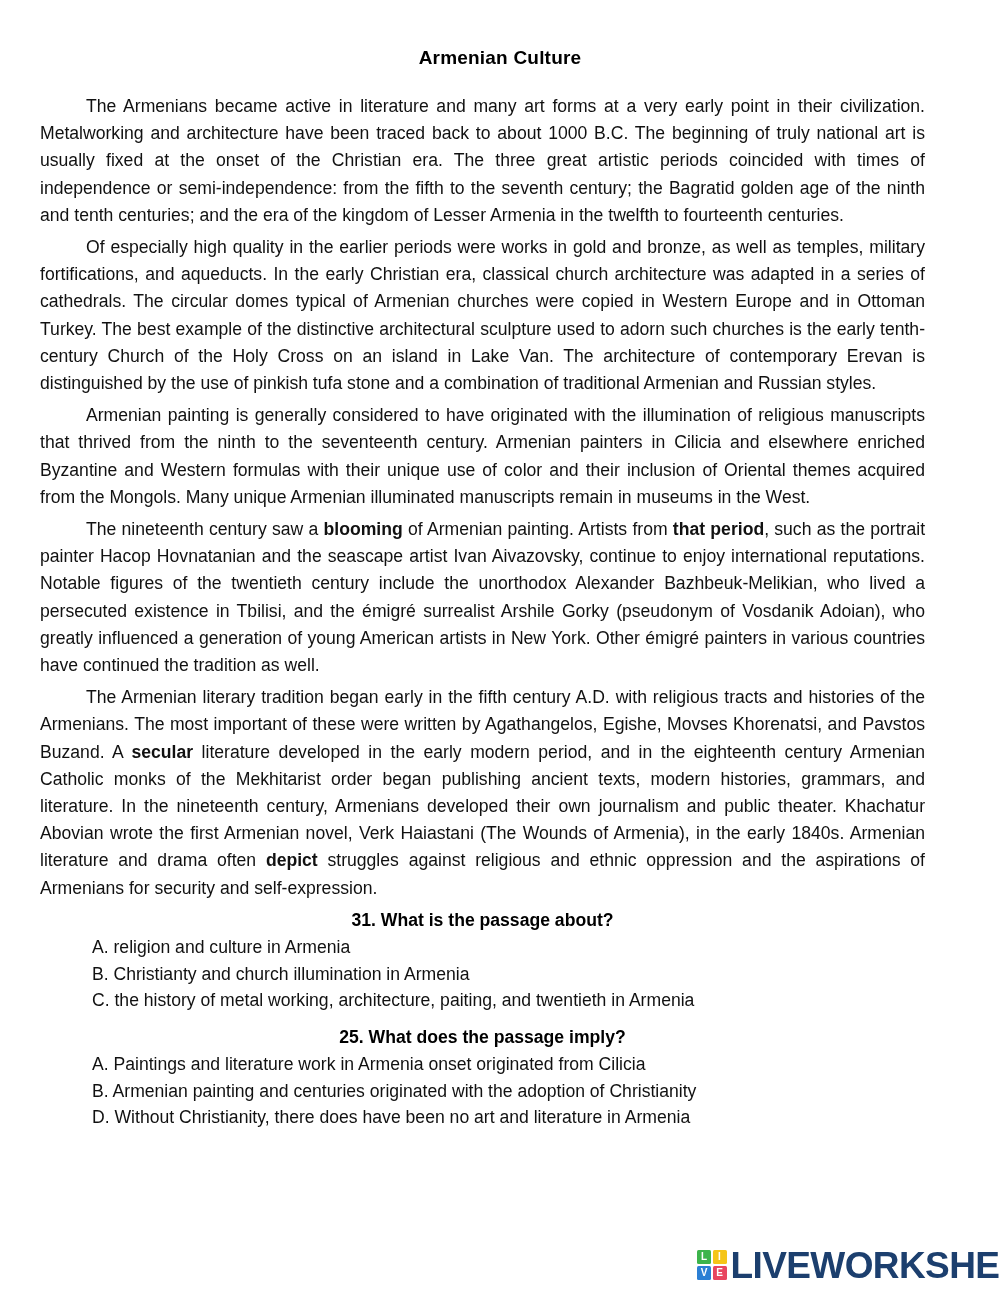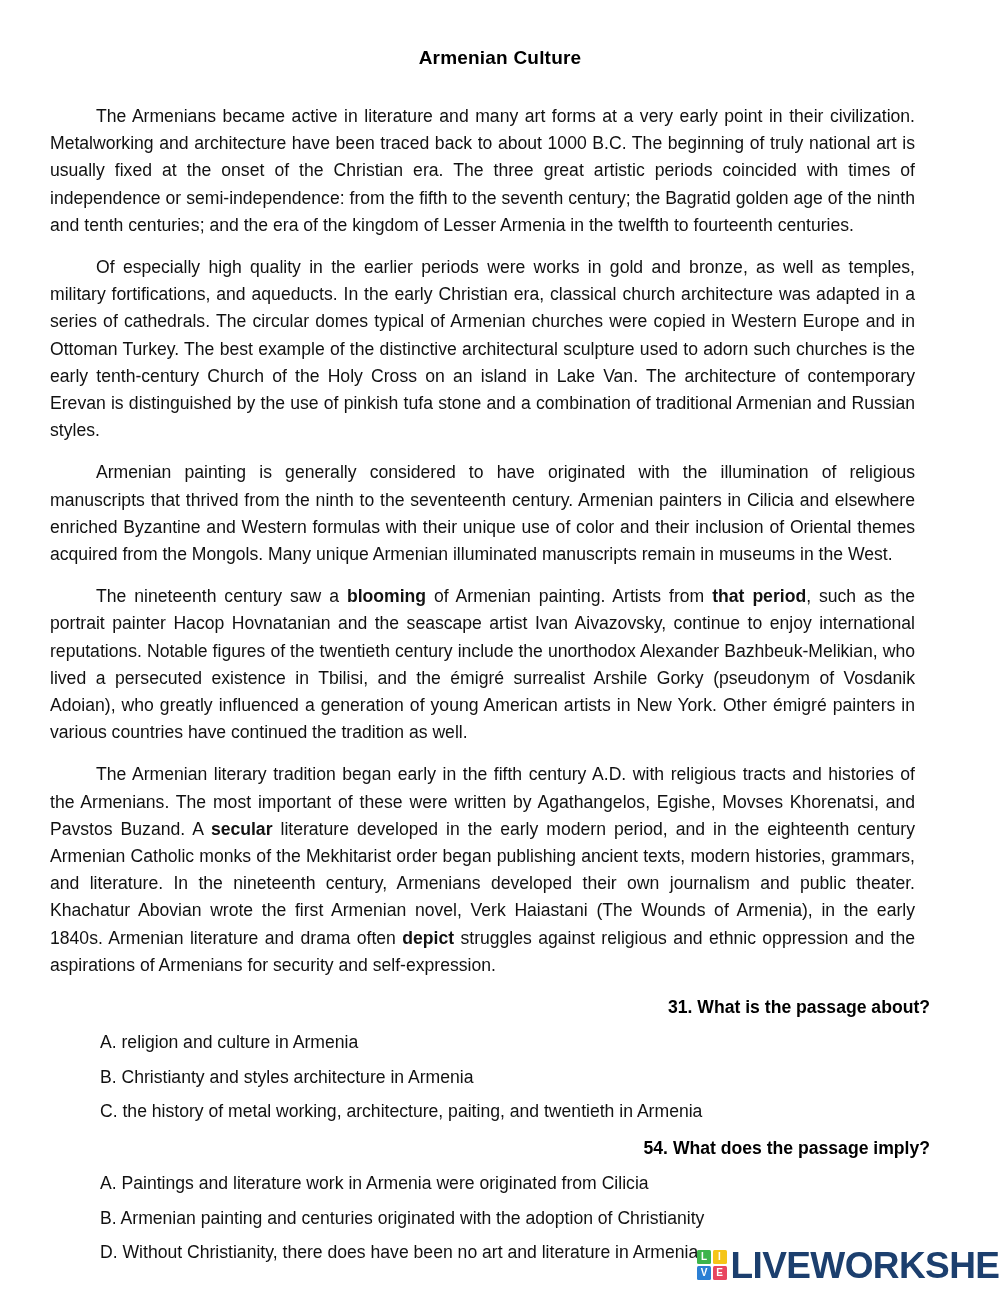--- a/index.html
+++ b/index.html
@@ -31,43 +31,43 @@
     padding-bottom: 0;
     line-height: 1.1;
   }
   .body-wrap {
     position: absolute;
     left: 35px;
     top: 88px;
     width: 895px;
   }
   p.para {
-    margin: 15px;
+    margin: 5px;
     font-size: 17.6px;
     line-height: 27.2px;
     text-align: justify;
     text-justify: inter-word;
     text-indent: 46px;
     color: #111111;
   }
   .q-block {
     margin-top: 1px;
   }
   .q-title {
     font-size: 17.6px;
     line-height: 27.2px;
     font-weight: bold;
     margin: 0;
     text-indent: 0;
-    text-align: right;
+    text-align: center;
   }
   .opt {
     font-size: 17.6px;
     line-height: 26.6px;
-    margin: 8px;
+    margin: 0;
     padding-left: 57px;
     text-align: left;
     color: #111111;
   }
   .logo {
     position: absolute;
     left: 697px;
     top: 1243px;
     display: flex;
     align-items: center;
@@ -109,27 +109,27 @@
 
     <p class="para">The Armenians became active in literature and many art forms at a very early point in their civilization. Metalworking and architecture have been traced back to about 1000 B.C. The beginning of truly national art is usually fixed at the onset of the Christian era. The three great artistic periods coincided with times of independence or semi-independence: from the fifth to the seventh century; the Bagratid golden age of the ninth and tenth centuries; and the era of the kingdom of Lesser Armenia in the twelfth to fourteenth centuries.</p>
     <p class="para">Of especially high quality in the earlier periods were works in gold and bronze, as well as temples, military fortifications, and aqueducts. In the early Christian era, classical church architecture was adapted in a series of cathedrals. The circular domes typical of Armenian churches were copied in Western Europe and in Ottoman Turkey. The best example of the distinctive architectural sculpture used to adorn such churches is the early tenth-century Church of the Holy Cross on an island in Lake Van. The architecture of contemporary Erevan is distinguished by the use of pinkish tufa stone and a combination of traditional Armenian and Russian styles.</p>
     <p class="para">Armenian painting is generally considered to have originated with the illumination of religious manuscripts that thrived from the ninth to the seventeenth century. Armenian painters in Cilicia and elsewhere enriched Byzantine and Western formulas with their unique use of color and their inclusion of Oriental themes acquired from the Mongols. Many unique Armenian illuminated manuscripts remain in museums in the West.</p>
     <p class="para"><span>The nineteenth century saw a </span><span style="font-weight: bold;">blooming</span><span> of Armenian painting. Artists from </span><span style="font-weight: bold;">that period</span><span>, such as the portrait painter Hacop Hovnatanian and the seascape artist Ivan Aivazovsky, continue to enjoy international reputations. Notable figures of the twentieth century include the unorthodox Alexander Bazhbeuk-Melikian, who lived a persecuted existence in Tbilisi, and the émigré surrealist Arshile Gorky (pseudonym of Vosdanik Adoian), who greatly influenced a generation of young American artists in New York. Other émigré painters in various countries have continued the tradition as well.</span></p>
     <p class="para"><span>The Armenian literary tradition began early in the fifth century A.D. with religious tracts and histories of the Armenians. The most important of these were written by Agathangelos, Egishe, Movses Khorenatsi, and Pavstos Buzand. A </span><span style="font-weight: bold;">secular</span><span> literature developed in the early modern period, and in the eighteenth century Armenian Catholic monks of the Mekhitarist order began publishing ancient texts, modern histories, grammars, and literature. In the nineteenth century, Armenians developed their own journalism and public theater. Khachatur Abovian wrote the first Armenian novel, Verk Haiastani (The Wounds of Armenia), in the early 1840s. Armenian literature and drama often </span><span style="font-weight: bold;">depict</span><span> struggles against religious and ethnic oppression and the aspirations of Armenians for security and self-expression.</span></p>
 
     <div class="q-block">
       <p class="q-title">31. What is the passage about?</p>
       <p class="opt">A. religion and culture in Armenia</p>
-      <p class="opt">B. Christianty and styles architecture in Armenia</p>
+      <p class="opt">B. Christianty and church illumination in Armenia</p>
       <p class="opt">C. the history of metal working, architecture, paiting, and twentieth in Armenia</p>
     </div>
 
     <div class="q-block" style="margin-top:10px;">
-      <p class="q-title">54. What does the passage imply?</p>
-      <p class="opt">A. Paintings and literature work in Armenia were originated from Cilicia</p>
+      <p class="q-title">25. What does the passage imply?</p>
+      <p class="opt">A. Paintings and literature work in Armenia onset originated from Cilicia</p>
       <p class="opt">B. Armenian painting and centuries originated with the adoption of Christianity</p>
       <p class="opt">D. Without Christianity, there does have been no art and literature in Armenia</p>
     </div>
 
   </div>
 
   <div class="logo">
     <div class="logo-mark">
       <div class="logo-cell" style="background: rgb(60, 180, 75);">L</div>
       <div class="logo-cell" style="background: rgb(245, 197, 24);">I</div>

